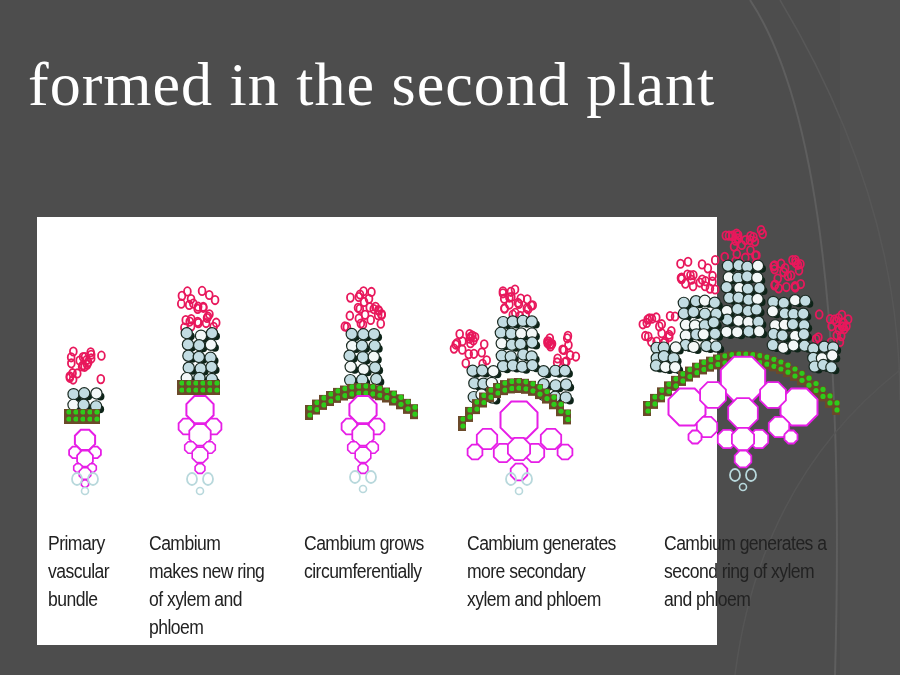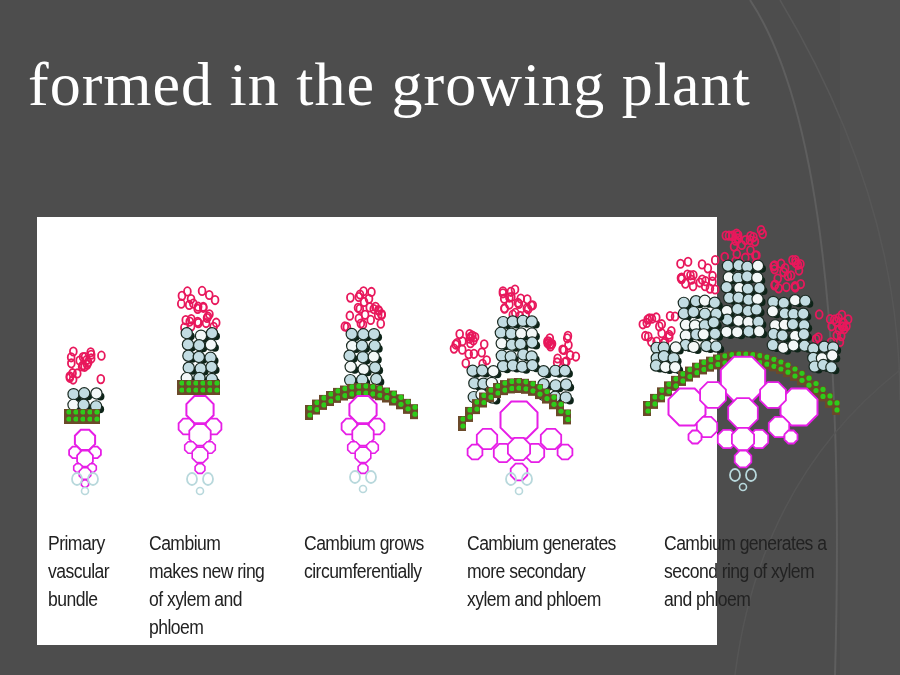--- a/index.html
+++ b/index.html
@@ -33,21 +33,21 @@
 <body>
 
 <svg class="bg-arcs" viewBox="0 0 900 675">
   <path d="M 750 0 Q 850 150 835 675" fill="none" stroke="#5e5e5e" stroke-width="2"></path>
   <path d="M 780 0 Q 900 200 900 400" fill="none" stroke="#585858" stroke-width="1.5"></path>
   <path d="M 900 370 Q 760 480 735 675" fill="none" stroke="#555555" stroke-width="1.5"></path>
   <rect x="840" y="0" width="60" height="675" fill="#555555" opacity="0.35"></rect>
 </svg>
 
 <h1 class="slide-title">
-  <span>formed in the growing plant</span>
+  <span>formed in the second plant</span>
 </h1>
 
 <div class="figure-panel">
   <svg id="diagram-svg" width="833" height="300" viewBox="0 0 833 300">
       <ellipse cx="47.654938271604934" cy="149.82368827160494" rx="3.4" ry="4.2" fill="none" stroke="#e8185c" stroke-width="1.8"></ellipse>
       <ellipse cx="34.157098765432096" cy="140.3193158436214" rx="3.4" ry="4.2" fill="none" stroke="#e8185c" stroke-width="1.8"></ellipse>
       <ellipse cx="45.955555555555556" cy="148.19148662551441" rx="3.4" ry="4.2" fill="none" stroke="#e8185c" stroke-width="1.8"></ellipse>
       <ellipse cx="32.828086419753085" cy="159.36612654320987" rx="3.4" ry="4.2" fill="none" stroke="#e8185c" stroke-width="1.8"></ellipse>
       <ellipse cx="51.21913580246914" cy="145.3247170781893" rx="3.4" ry="4.2" fill="none" stroke="#e8185c" stroke-width="1.8"></ellipse>
       <ellipse cx="40.239814814814814" cy="156.43762860082305" rx="3.4" ry="4.2" fill="none" stroke="#e8185c" stroke-width="1.8"></ellipse>

